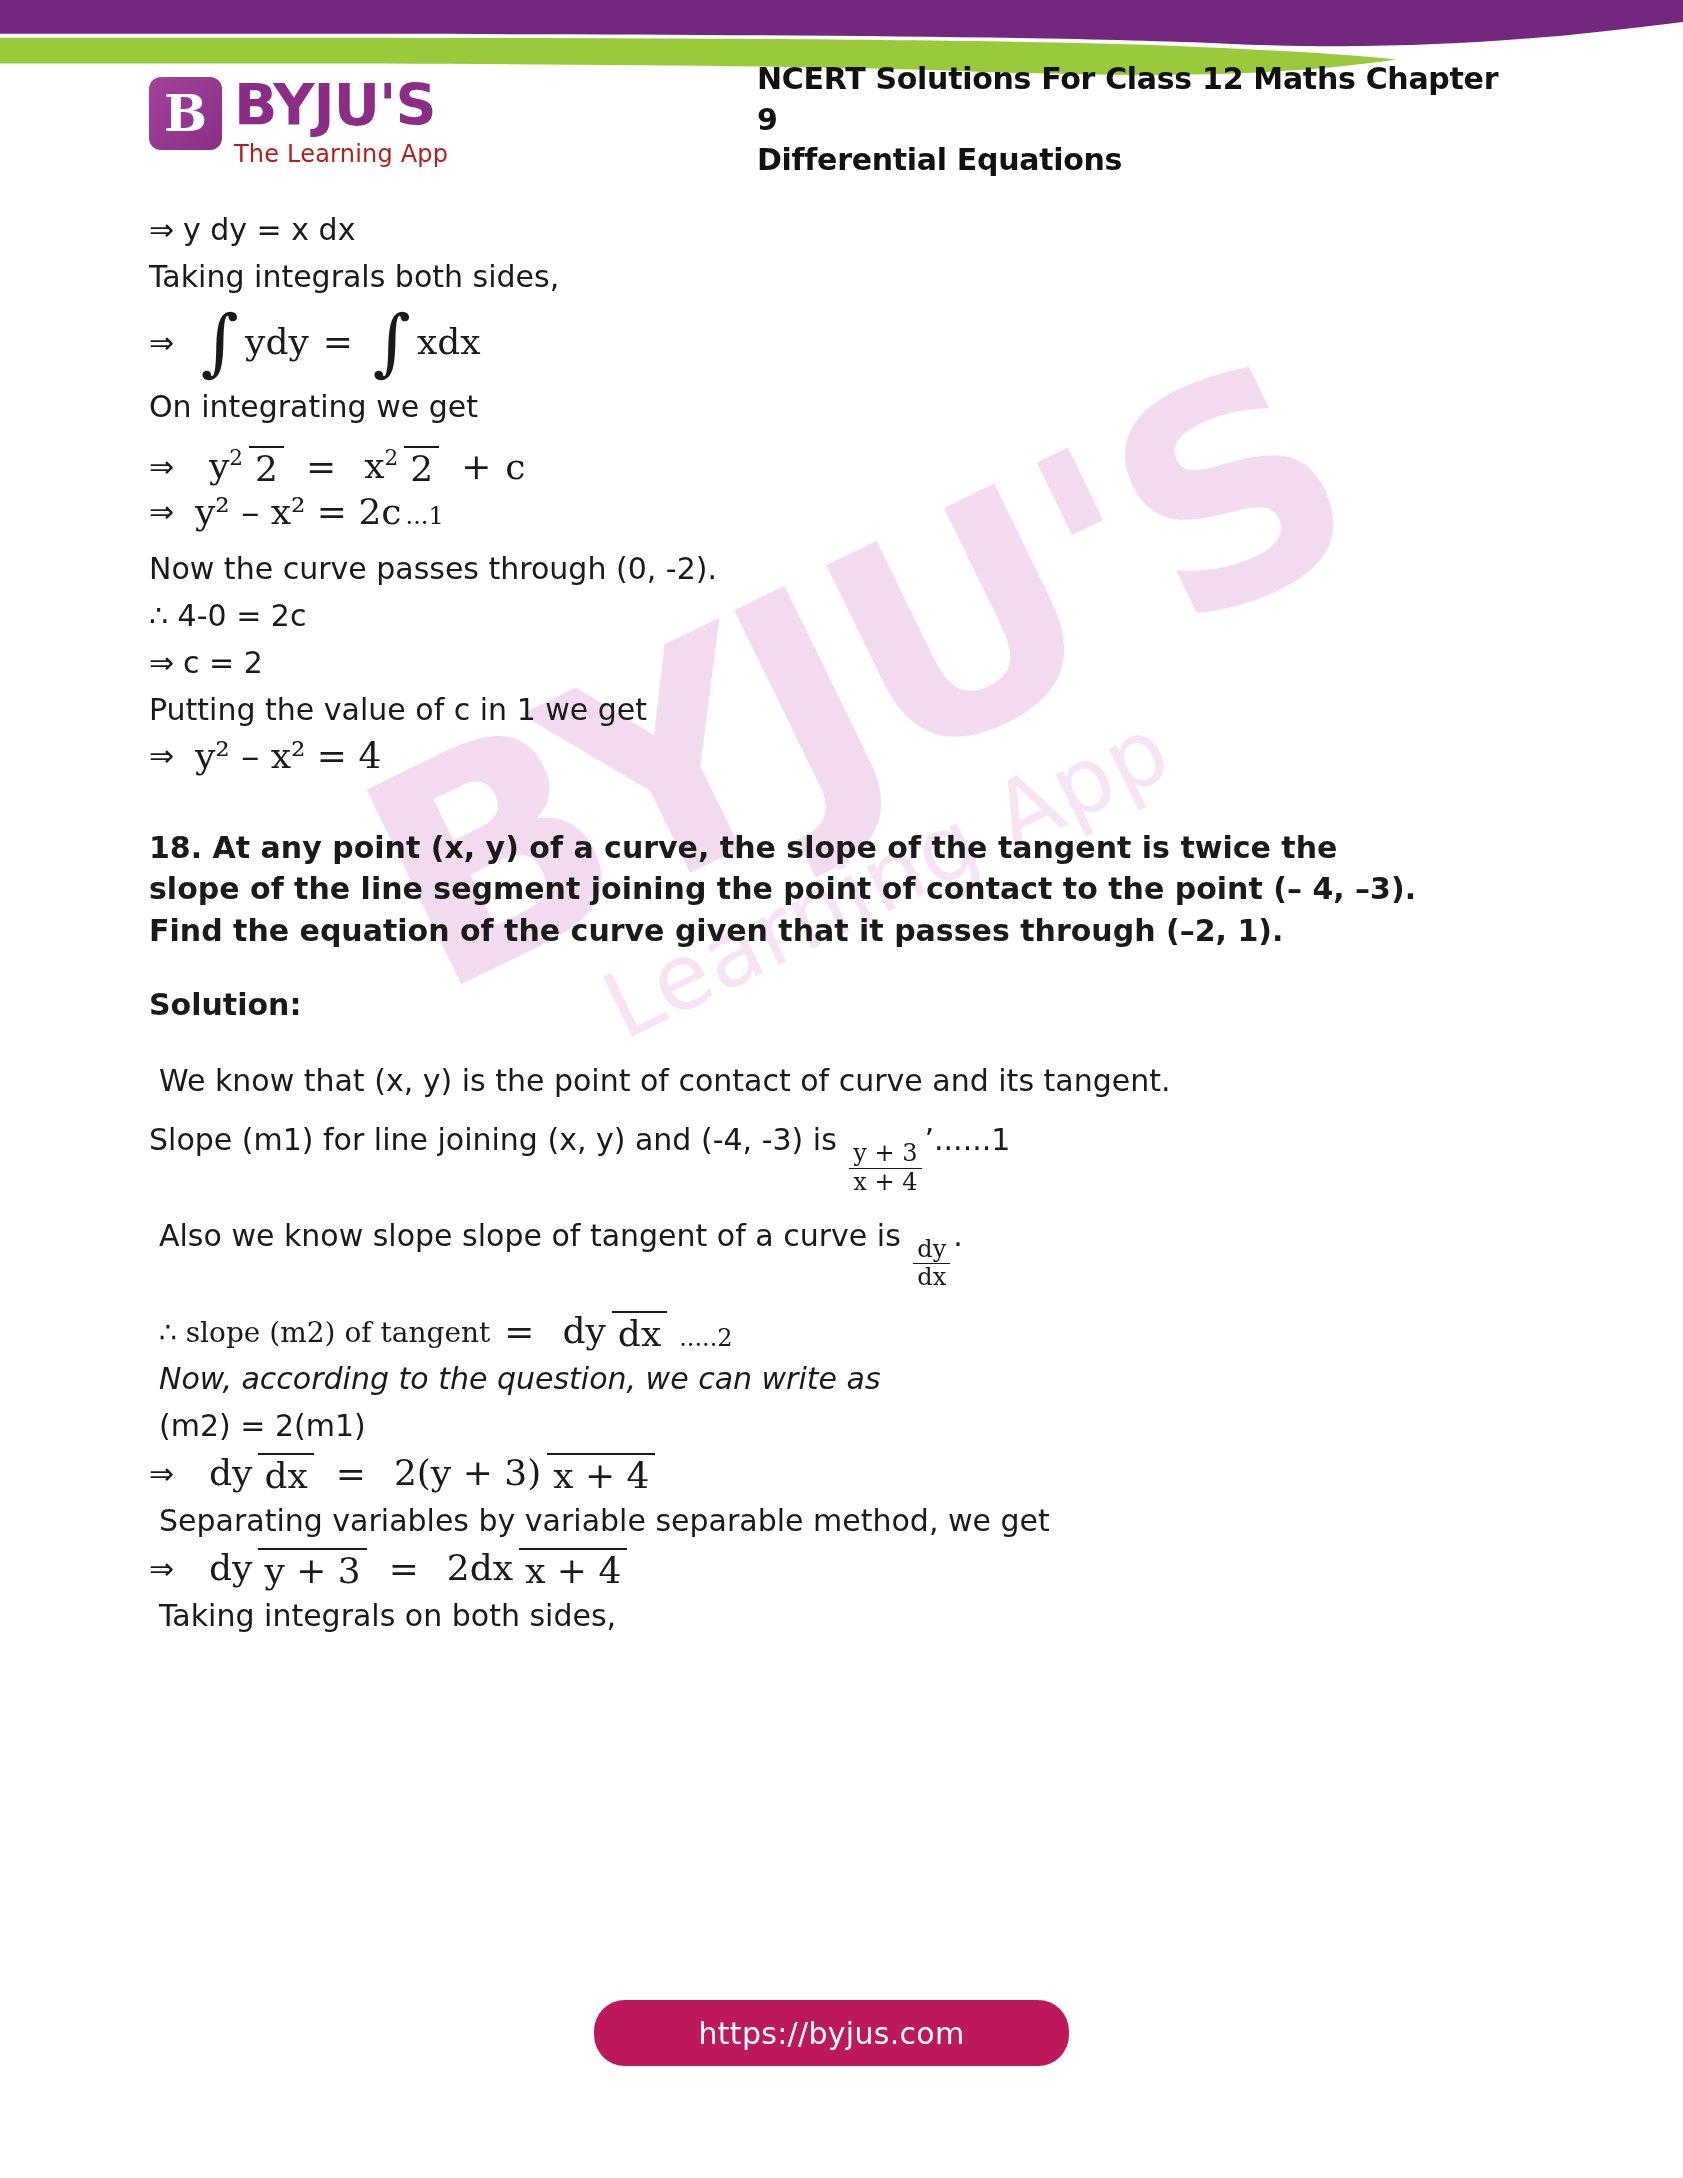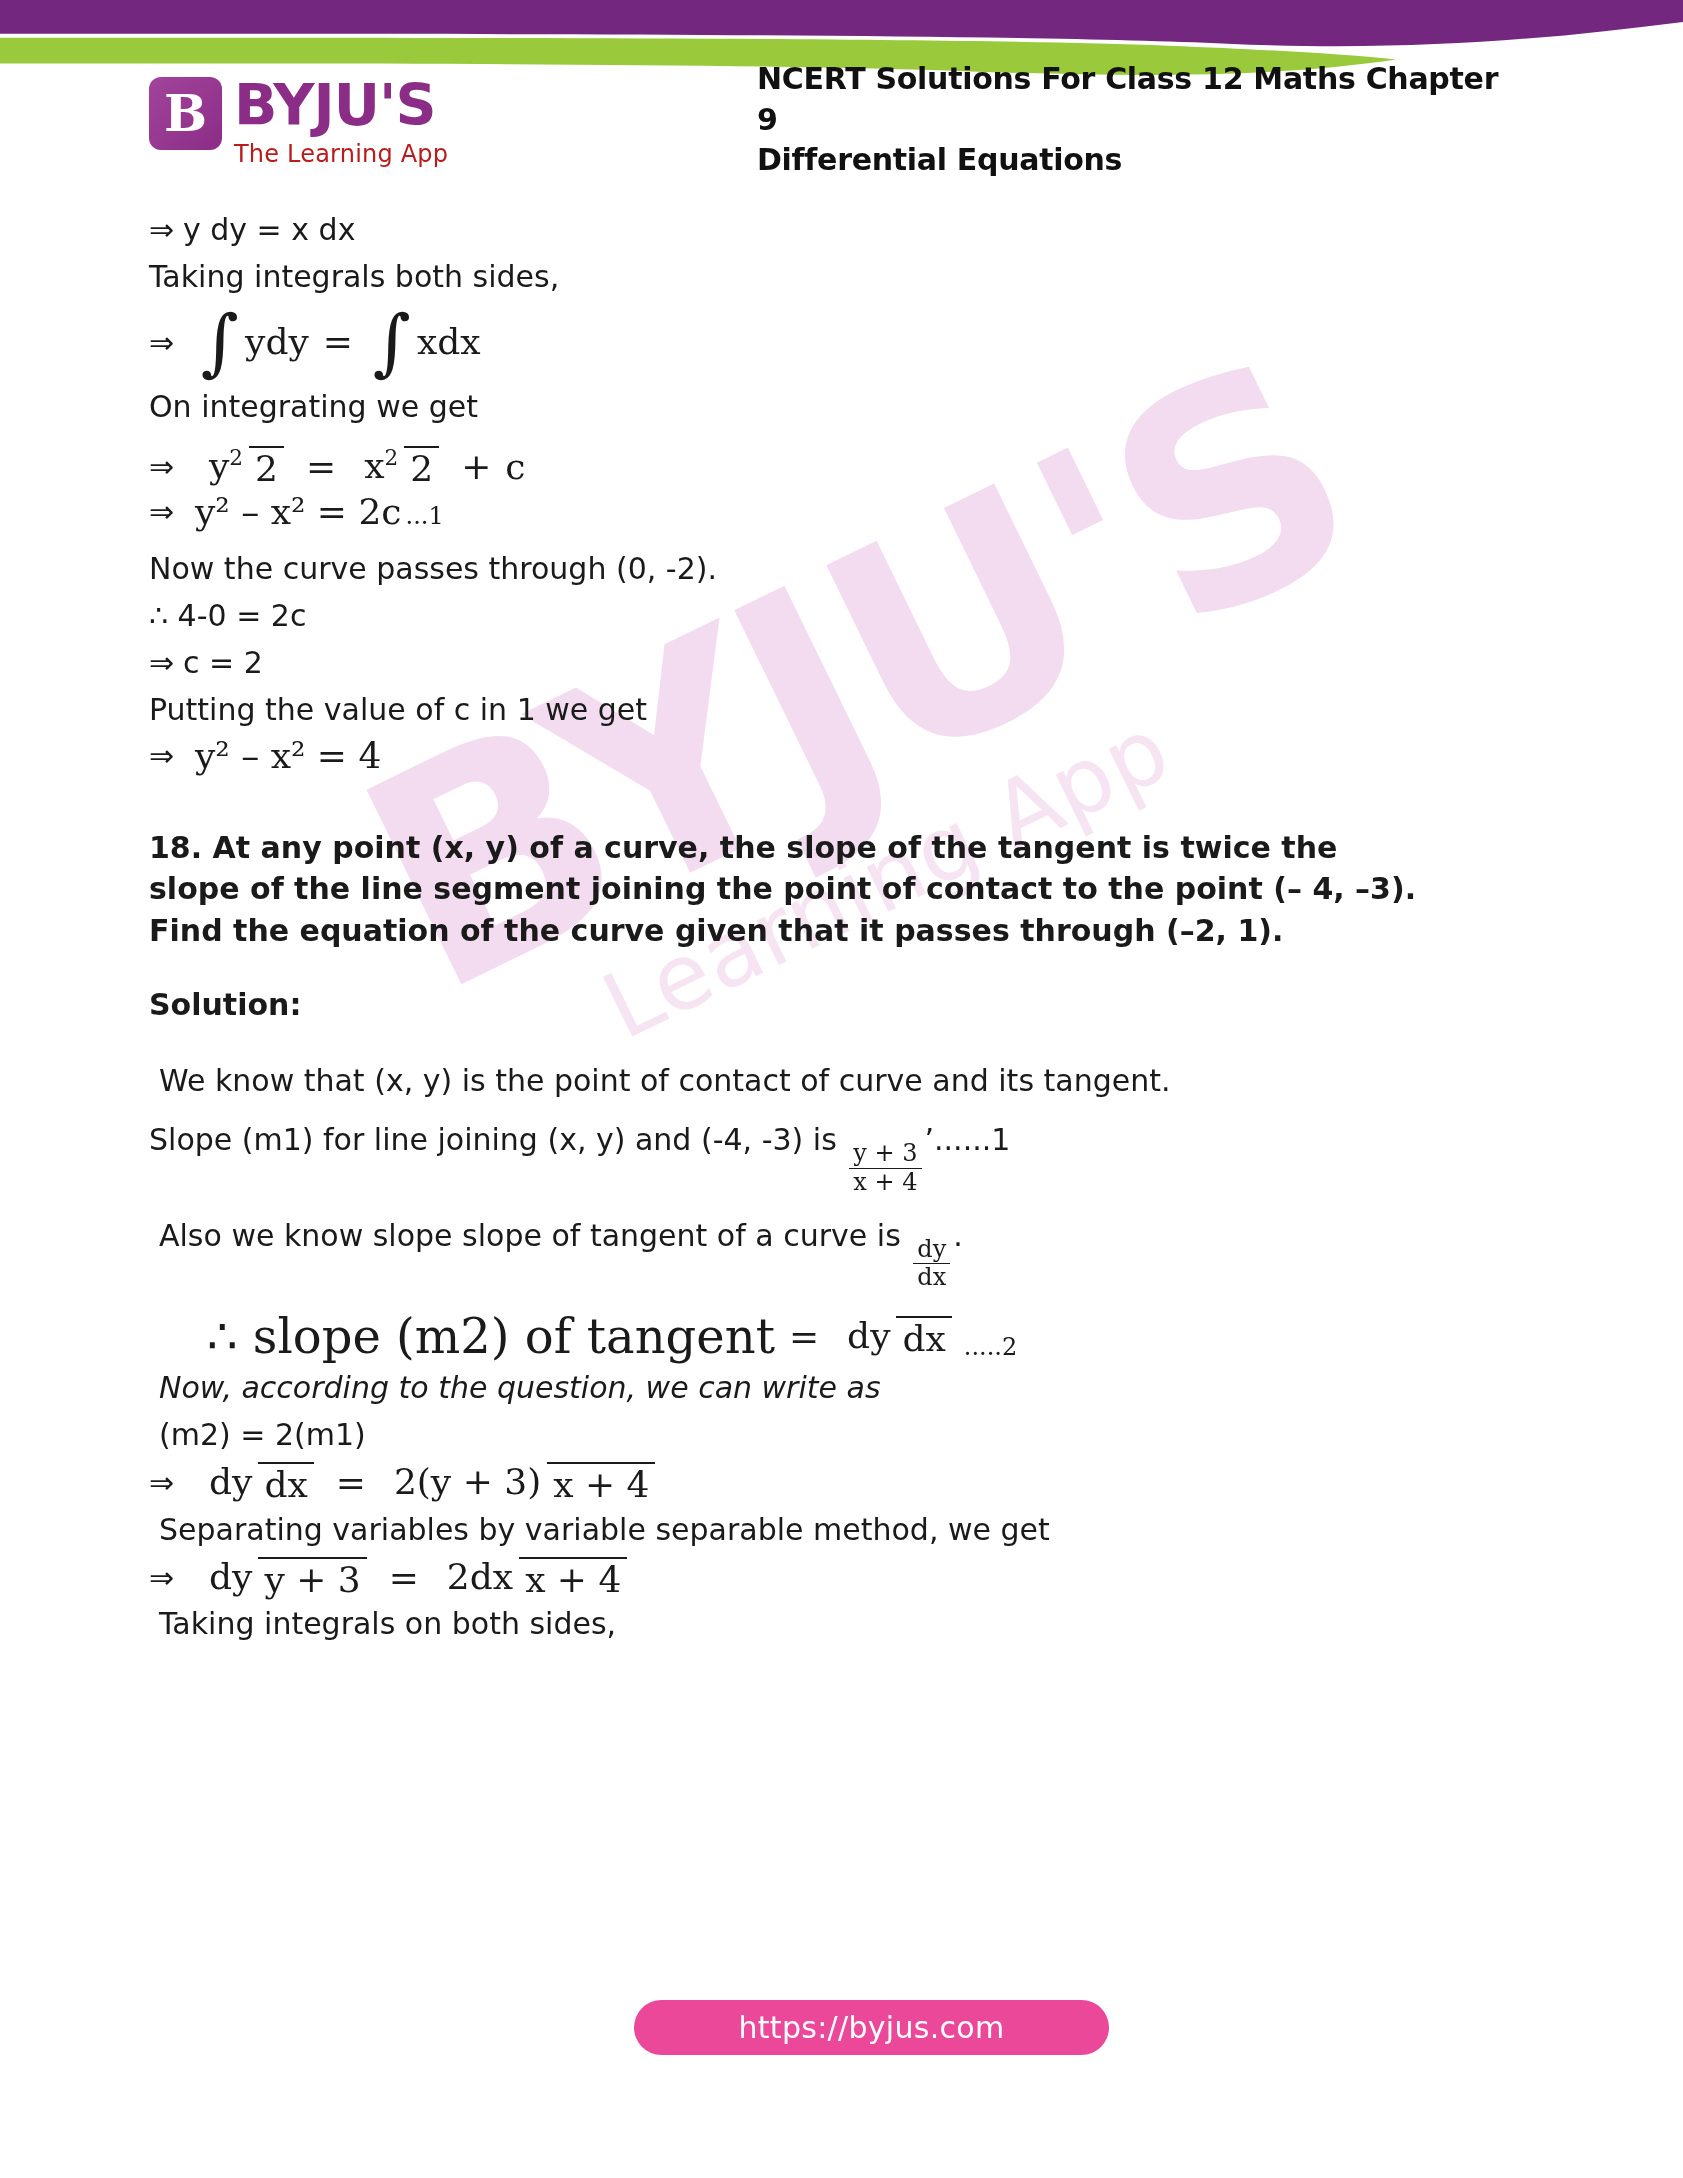--- a/index.html
+++ b/index.html
@@ -199,26 +199,26 @@
     font-size: 24px;
     line-height: 1.08;
     margin: 0 3px;
   }
   .ifrac > .num { padding: 0 4px 1px 4px; }
   .ifrac > .den { padding: 1px 4px 0 4px; border-top: 1.5px solid #1a1a1a; }
 
   
   #footer-btn {
     position: absolute;
-    left: 634px;
+    left: 594px;
     top: 2000px;
     width: 475px;
-    height: 55px;
+    height: 66px;
     border-radius: 31px;
-    background: #ec4899;
+    background: #be185d;
     display: flex;
     align-items: center;
     justify-content: center;
     z-index: 10;
   }
   #footer-btn .furl {
     font-family: "DejaVu Sans", sans-serif;
     font-size: 30px;
     color: #ffffff;
     letter-spacing: 0.3px;
@@ -344,21 +344,21 @@
     <span>Also we know slope slope of tangent of a curve is</span>
     <span class="ifrac">
       <span class="num">dy</span>
       <span class="den">dx</span>
     </span><span>.</span>
   </p>
 
   <div class="spacer-sm"></div>
 
   <div class="eqrow" style="margin-left:10px;">
-    <span class="serif" style="font-size:48px;margin-left:48px;">∴ slope (m2) of tangent</span>
+    <span class="serif" style="font-size:28px;">∴ slope (m2) of tangent</span>
     <span class="op">=</span>
     <span class="frac">
       <span class="num">dy</span>
       <span class="den">dx</span>
     </span>
     <span class="tag">.....2</span>
   </div>
 
   <p class="ln" style="margin-left:10px;font-style:italic;">Now, according to the question, we can write as</p>
   <p class="ln" style="margin-left:10px;">(m2) = 2(m1)</p>

